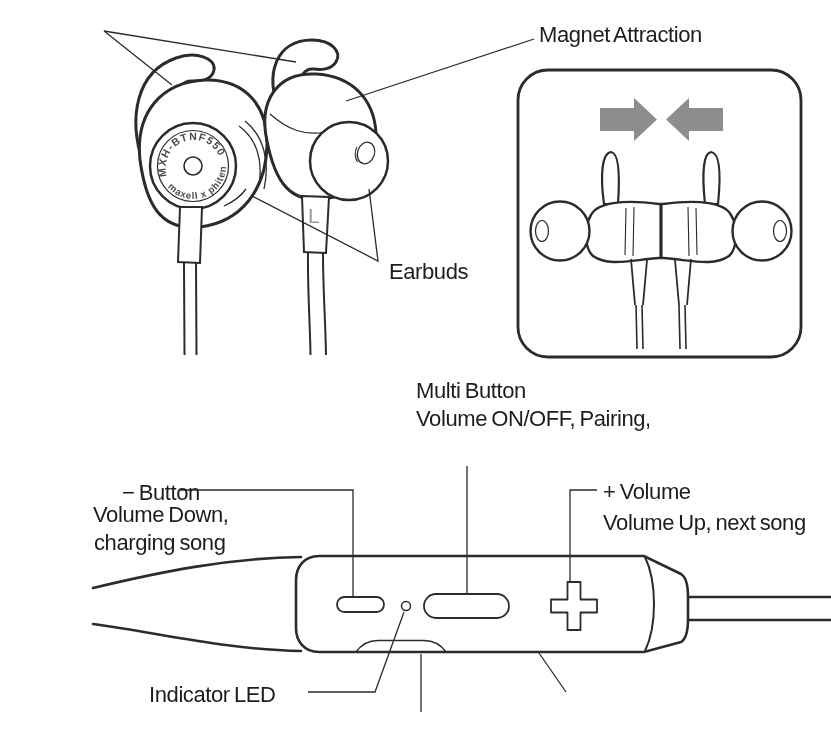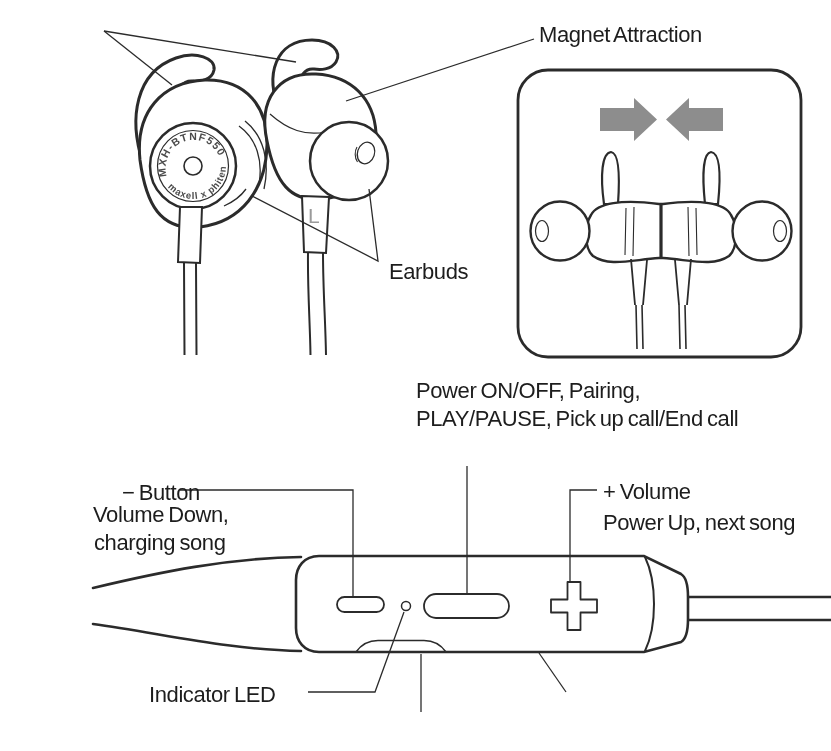--- a/index.html
+++ b/index.html
@@ -112,28 +112,28 @@
       <path d="M 539,653 L 566,692"></path>
     </g>
   </svg>
 
 
   <div class="lbl" style="left:539px; top:24px;">Magnet Attraction</div>
 
   <div class="lbl" style="left:389px; top:261px;">Earbuds</div>
 
   <div class="lbl-block" style="left:416px; top:377px;">
-    <div>Power ON/OFF, Pairing,</div>
-    <div>PLAY/PAUSE, Pick up call/End call</div>
+    <div>Multi Button</div>
+    <div>Volume ON/OFF, Pairing,</div>
   </div>
 
   <div class="lbl" style="left:91px; top:482px;margin-left:31px;">− Button</div>
   <div class="lbl" style="left:93px; top:504px;">Volume Down,</div>
   <div class="lbl" style="left:94px; top:532px;">charging song</div>
 
   <div class="lbl" style="left:603px; top:481px;">+ Volume</div>
-  <div class="lbl" style="left:603px; top:512px;">Power Up, next song</div>
+  <div class="lbl" style="left:603px; top:512px;">Volume Up, next song</div>
 
   <div class="lbl" style="left:149px; top:684px;">Indicator LED</div>
 
 
 
 </div>
 
 </body></html>

